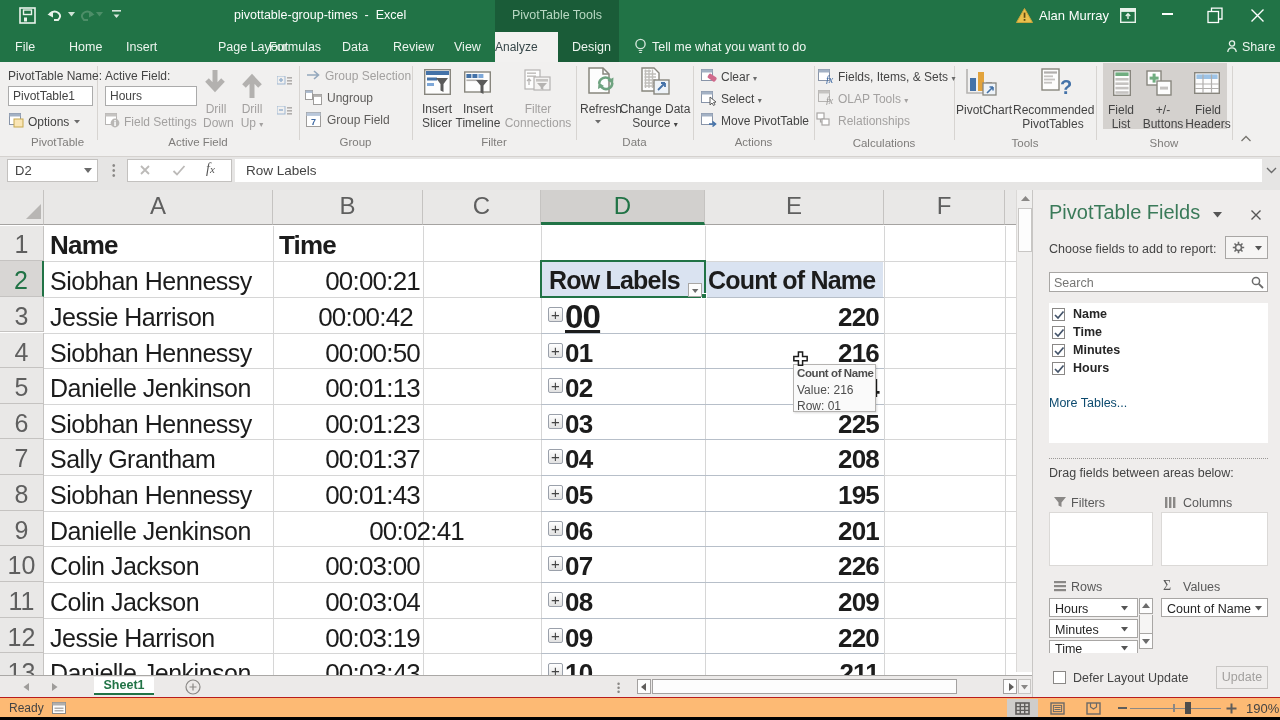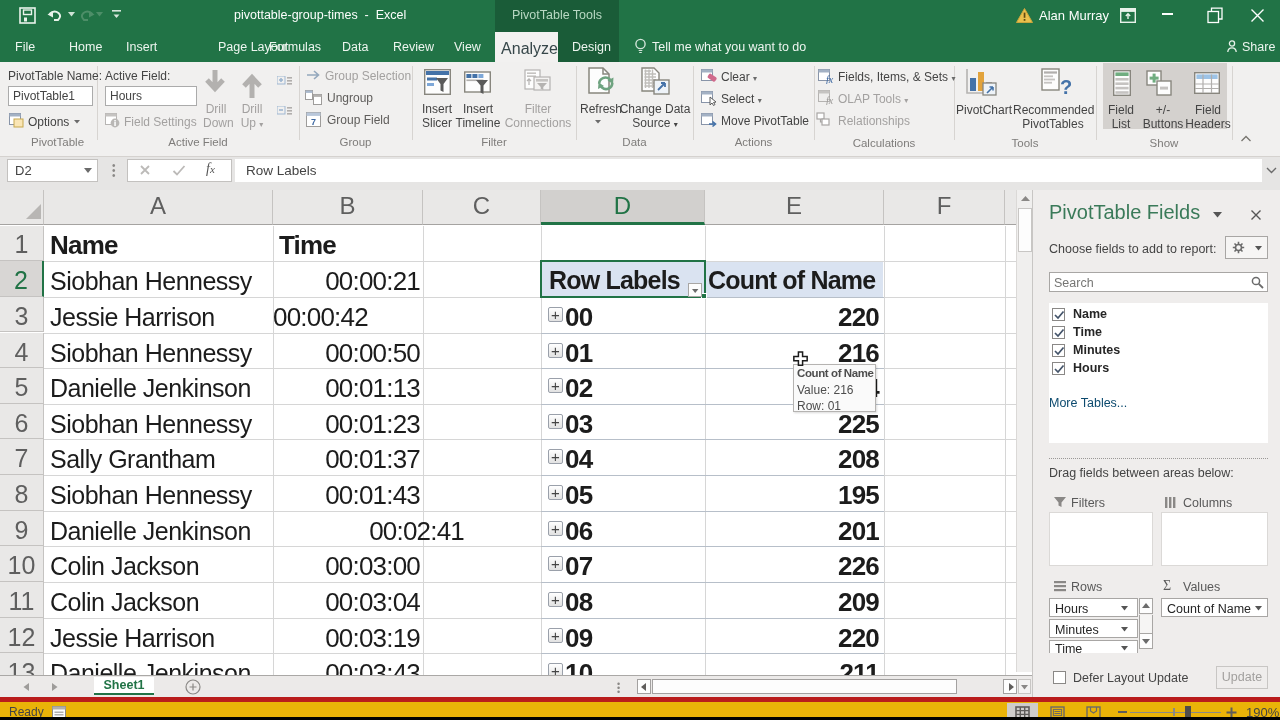--- a/index.html
+++ b/index.html
@@ -71,21 +71,21 @@
 <div class="ab" style="left:619px;top:32px;width:661px;height:30px;background:#217346;"></div>
 <div class="ab tabtxt" style="left:15px;top:40px;">File</div>
 <div class="ab tabtxt" style="left:69px;top:40px;">Home</div>
 <div class="ab tabtxt" style="left:126px;top:40px;">Insert</div>
 <div class="ab tabtxt" style="left:182px;top:40px;margin-left:36px;">Page Layout</div>
 <div class="ab tabtxt" style="left:269px;top:40px;">Formulas</div>
 <div class="ab tabtxt" style="left:342px;top:40px;">Data</div>
 <div class="ab tabtxt" style="left:393px;top:40px;">Review</div>
 <div class="ab tabtxt" style="left:454px;top:40px;">View</div>
 <div class="ab" style="left:495px;top:32px;width:63px;height:30px;background:#f2f1f0;"></div>
-<div class="ab" style="left:495px;top:40px;width:63px;text-align:right;color:#37474a;font-size:16px;">Analyze</div>
+<div class="ab" style="left:495px;top:40px;width:63px;text-align:left;color:#37474a;font-size:12px;">Analyze</div>
 <div class="ab tabtxt" style="left:572px;top:40px;">Design</div>
 <svg class="ab" style="left:634px;top:38px;" width="13" height="18" viewBox="0 0 13 18">
       <circle cx="6.5" cy="6" r="4.6" fill="none" stroke="#d3e5da" stroke-width="1.4"></circle>
       <path d="M4.7 12.5 L8.3 12.5 M5.2 14.5 L7.8 14.5" stroke="#d3e5da" stroke-width="1.2"></path>
     </svg>
 <div class="ab" style="left:652px;top:40px;color:#eef5f0;font-size:12.5px;">Tell me what you want to do</div>
 <svg class="ab" style="left:1227px;top:40px;" width="13" height="13" viewBox="0 0 13 13">
       <circle cx="5" cy="3.5" r="2.6" fill="none" stroke="#e8f2ea" stroke-width="1.3"></circle>
       <path d="M0.8 12 Q1 7.8 5 7.8 Q9 7.8 9.2 12" fill="none" stroke="#e8f2ea" stroke-width="1.3"></path>
     </svg>
@@ -402,21 +402,21 @@
 <div class="ab" style="left:541px;top:320.8px;width:343px;height:1px;background:#b7bfc9;"></div>
 <div class="ab" style="left:541px;top:356.4px;width:343px;height:1px;background:#b7bfc9;"></div>
 <div class="ab" style="left:541px;top:392.0px;width:343px;height:1px;background:#b7bfc9;"></div>
 <div class="ab" style="left:541px;top:427.7px;width:343px;height:1px;background:#b7bfc9;"></div>
 <div class="ab" style="left:541px;top:463.3px;width:343px;height:1px;background:#b7bfc9;"></div>
 <div class="ab" style="left:50px;top:36.0px;width:220px;height:35.2px;font-size:26px;letter-spacing:-0.8px;white-space:nowrap;color:#1c1c1c;font-weight:bold;line-height:38px;">Name</div>
 <div class="ab" style="left:279px;top:36.0px;width:140px;height:35.2px;font-size:26px;letter-spacing:-0.8px;white-space:nowrap;color:#1c1c1c;font-weight:bold;line-height:38px;">Time</div>
 <div class="ab" style="left:50px;top:71.2px;width:225px;height:35.6px;font-size:25px;letter-spacing:-0.5px;white-space:nowrap;color:#1c1c1c;line-height:40px;">Siobhan Hennessy</div>
 <div class="ab" style="left:273px;top:71.2px;width:147px;height:35.6px;font-size:26px;letter-spacing:-0.8px;white-space:nowrap;color:#1c1c1c;line-height:40px;text-align:right;">00:00:21</div>
 <div class="ab" style="left:50px;top:106.8px;width:225px;height:35.7px;font-size:25px;letter-spacing:-0.5px;white-space:nowrap;color:#1c1c1c;line-height:40px;">Jessie Harrison</div>
-<div class="ab" style="left:273px;top:106.8px;width:147px;height:35.7px;font-size:26px;letter-spacing:-0.8px;white-space:nowrap;color:#1c1c1c;line-height:40px;text-align:left;">00:00:42</div>
+<div class="ab" style="left:266px;top:106.8px;width:147px;height:35.7px;font-size:26px;letter-spacing:-0.8px;white-space:nowrap;color:#1c1c1c;line-height:40px;text-align:right;">00:00:42</div>
 <div class="ab" style="left:50px;top:142.5px;width:225px;height:35.6px;font-size:25px;letter-spacing:-0.5px;white-space:nowrap;color:#1c1c1c;line-height:40px;">Siobhan Hennessy</div>
 <div class="ab" style="left:273px;top:142.5px;width:147px;height:35.6px;font-size:26px;letter-spacing:-0.8px;white-space:nowrap;color:#1c1c1c;line-height:40px;text-align:right;">00:00:50</div>
 <div class="ab" style="left:50px;top:178.1px;width:225px;height:35.6px;font-size:25px;letter-spacing:-0.5px;white-space:nowrap;color:#1c1c1c;line-height:40px;">Danielle Jenkinson</div>
 <div class="ab" style="left:273px;top:178.1px;width:147px;height:35.6px;font-size:26px;letter-spacing:-0.8px;white-space:nowrap;color:#1c1c1c;line-height:40px;text-align:right;">00:01:13</div>
 <div class="ab" style="left:50px;top:213.8px;width:225px;height:35.7px;font-size:25px;letter-spacing:-0.5px;white-space:nowrap;color:#1c1c1c;line-height:40px;">Siobhan Hennessy</div>
 <div class="ab" style="left:273px;top:213.8px;width:147px;height:35.7px;font-size:26px;letter-spacing:-0.8px;white-space:nowrap;color:#1c1c1c;line-height:40px;text-align:right;">00:01:23</div>
 <div class="ab" style="left:50px;top:249.4px;width:225px;height:35.6px;font-size:25px;letter-spacing:-0.5px;white-space:nowrap;color:#1c1c1c;line-height:40px;">Sally Grantham</div>
 <div class="ab" style="left:273px;top:249.4px;width:147px;height:35.6px;font-size:26px;letter-spacing:-0.8px;white-space:nowrap;color:#1c1c1c;line-height:40px;text-align:right;">00:01:37</div>
 <div class="ab" style="left:50px;top:285.1px;width:225px;height:35.7px;font-size:25px;letter-spacing:-0.5px;white-space:nowrap;color:#1c1c1c;line-height:40px;">Siobhan Hennessy</div>
 <div class="ab" style="left:273px;top:285.1px;width:147px;height:35.7px;font-size:26px;letter-spacing:-0.8px;white-space:nowrap;color:#1c1c1c;line-height:40px;text-align:right;">00:01:43</div>
@@ -435,21 +435,21 @@
 <div class="ab" style="left:549px;top:71.2px;width:150px;height:35.7px;font-size:25px;letter-spacing:-0.8px;white-space:nowrap;color:#1c1c1c;font-weight:bold;line-height:38px;">Row Labels</div>
 <div class="ab" style="left:708px;top:71.2px;width:175px;height:35.7px;font-size:25px;letter-spacing:-0.8px;white-space:nowrap;color:#1c1c1c;font-weight:bold;line-height:38px;">Count of Name</div>
 <div class="ab" style="left:540px;top:69.8px;width:166px;height:38.4px;border:2.2px solid #217346;"></div>
 <div class="ab" style="left:701px;top:103px;width:6px;height:6px;background:#217346;border:1px solid #fff;"></div>
 <div class="ab" style="left:688px;top:93px;width:14px;height:13.5px;background:#fdfdfd;border:1px solid #a8a6a4;"></div>
 <svg class="ab" style="left:691.5px;top:98.5px;" width="8" height="5">
         <polygon points="0,0 6.4,0 3.2,4" fill="#6b6b6b"></polygon>
       </svg>
 <div class="ab" style="left:548px;top:116.8px;width:15px;height:15px;background:linear-gradient(#ffffff,#e2e2e2);border:1px solid #9aa0aa;border-radius:2px;"></div>
 <div class="ab" style="left:550.5px;top:118.8px;width:10px;height:11px;font-size:15px;line-height:11px;color:#444;text-align:center;">+</div>
-<div class="ab" style="left:565px;top:106.8px;width:80px;height:50px;font-size:26px;letter-spacing:-0.8px;white-space:nowrap;color:#1c1c1c;font-weight:bold;line-height:40px;">00</div>
+<div class="ab" style="left:565px;top:106.8px;width:80px;height:50px;font-size:33px;letter-spacing:-0.8px;white-space:nowrap;color:#1c1c1c;font-weight:bold;line-height:40px;text-decoration:underline;">00</div>
 <div class="ab" style="left:705px;top:106.8px;width:174px;height:35.7px;font-size:26px;letter-spacing:-0.8px;white-space:nowrap;color:#1c1c1c;font-weight:bold;line-height:40px;text-align:right;">220</div>
 <div class="ab" style="left:548px;top:152.5px;width:15px;height:15px;background:linear-gradient(#ffffff,#e2e2e2);border:1px solid #9aa0aa;border-radius:2px;"></div>
 <div class="ab" style="left:550.5px;top:154.5px;width:10px;height:11px;font-size:15px;line-height:11px;color:#444;text-align:center;">+</div>
 <div class="ab" style="left:565px;top:142.5px;width:80px;height:35.6px;font-size:26px;letter-spacing:-0.8px;white-space:nowrap;color:#1c1c1c;font-weight:bold;line-height:40px;">01</div>
 <div class="ab" style="left:705px;top:142.5px;width:174px;height:35.6px;font-size:26px;letter-spacing:-0.8px;white-space:nowrap;color:#1c1c1c;font-weight:bold;line-height:40px;text-align:right;">216</div>
 <div class="ab" style="left:548px;top:188.1px;width:15px;height:15px;background:linear-gradient(#ffffff,#e2e2e2);border:1px solid #9aa0aa;border-radius:2px;"></div>
 <div class="ab" style="left:550.5px;top:190.1px;width:10px;height:11px;font-size:15px;line-height:11px;color:#444;text-align:center;">+</div>
 <div class="ab" style="left:565px;top:178.1px;width:80px;height:35.6px;font-size:26px;letter-spacing:-0.8px;white-space:nowrap;color:#1c1c1c;font-weight:bold;line-height:40px;">02</div>
 <div class="ab" style="left:705px;top:178.1px;width:174px;height:35.6px;font-size:26px;letter-spacing:-0.8px;white-space:nowrap;color:#1c1c1c;font-weight:bold;line-height:40px;text-align:right;">224</div>
 <div class="ab" style="left:548px;top:223.8px;width:15px;height:15px;background:linear-gradient(#ffffff,#e2e2e2);border:1px solid #9aa0aa;border-radius:2px;"></div>
@@ -610,21 +610,21 @@
  <div class="ab" style="left:1003px;top:3px;width:14px;height:15px;background:#fdfdfd;border:1px solid #a3a1a0;"></div>
  <svg class="ab" style="left:1008px;top:7px;" width="6" height="8">
         <polygon points="1,0 1,8 6,4" fill="#5f5d5b"></polygon>
       </svg>
  <div class="ab" style="left:1018px;top:3px;width:13px;height:15px;background:#f4f3f2;border:1px solid #c8c6c4;"></div>
  <svg class="ab" style="left:1021px;top:9px;" width="8" height="5">
         <polygon points="0,0 7,0 3.5,4.4" fill="#8a8886"></polygon>
       </svg>
 </div>
 
-<div class="ab" style="left:0;top:697px;width:1280px;height:20px;background:#eab308;border-top:5px solid #b91c1c;">
+<div class="ab" style="left:0;top:697px;width:1280px;height:20px;background:#fdba74;border-top:1px solid #b91c1c;">
  <div class="ab" style="left:9px;top:3px;font-size:12px;color:#444;">Ready</div>
  <svg class="ab" style="left:52px;top:4px;" width="14" height="12" viewBox="0 0 14 12">
         <rect x="0.5" y="0.5" width="13" height="11" fill="#fdfdfd" stroke="#8a8886"></rect>
         <rect x="0.5" y="0.5" width="13" height="3" fill="#b1afad"></rect>
         <rect x="2.5" y="5.5" width="9" height="1.5" fill="#b1afad"></rect>
         <rect x="2.5" y="8" width="9" height="1.5" fill="#b1afad"></rect>
       </svg>
  <div class="ab" style="left:1007px;top:1px;width:31px;height:18px;background:#cfcdcb;"></div>
  <svg class="ab" style="left:1015px;top:4px;" width="15" height="13" viewBox="0 0 15 13">
         <rect x="1" y="1" width="13" height="11" fill="none" stroke="#5f5d5b" stroke-width="1.6"></rect>

